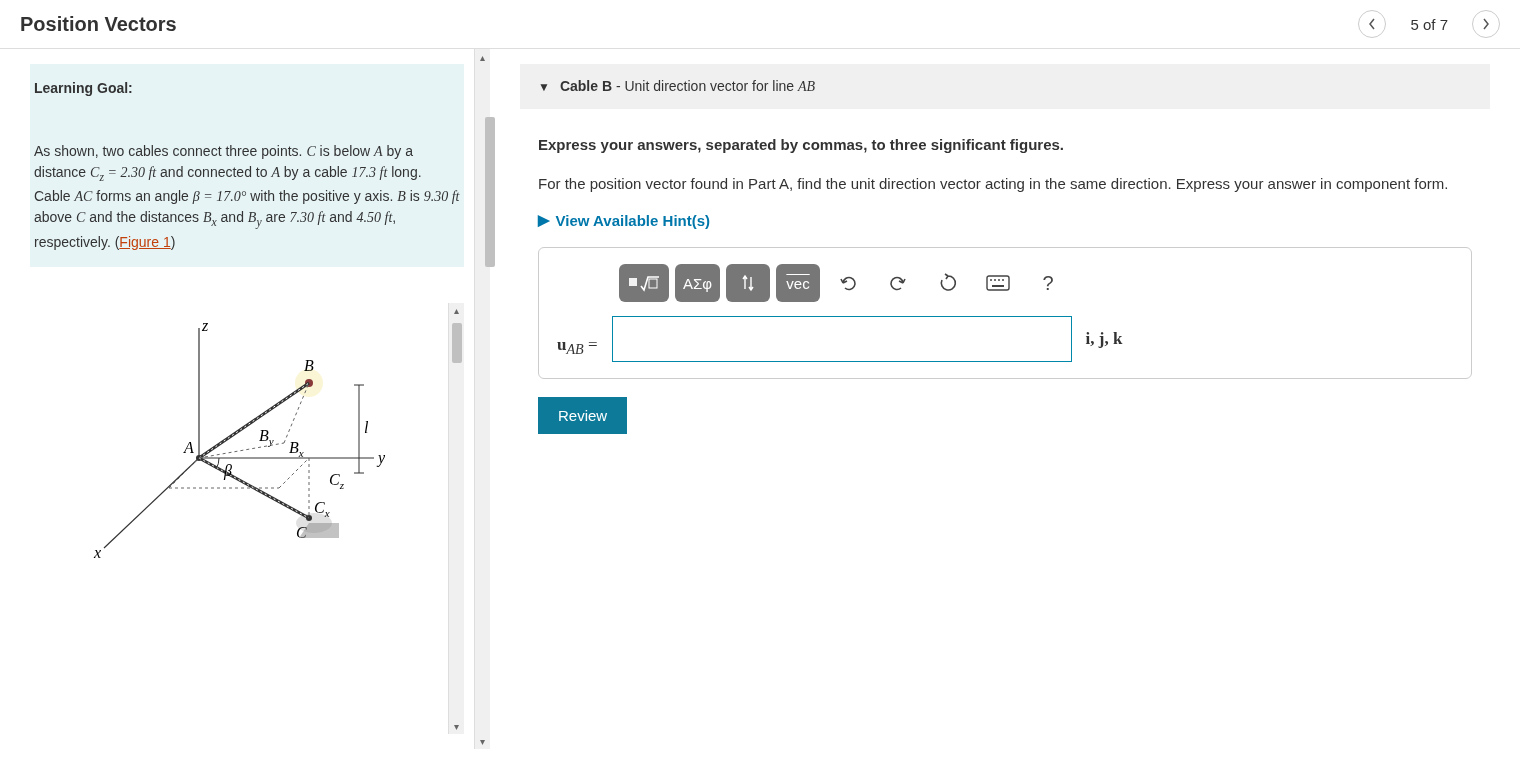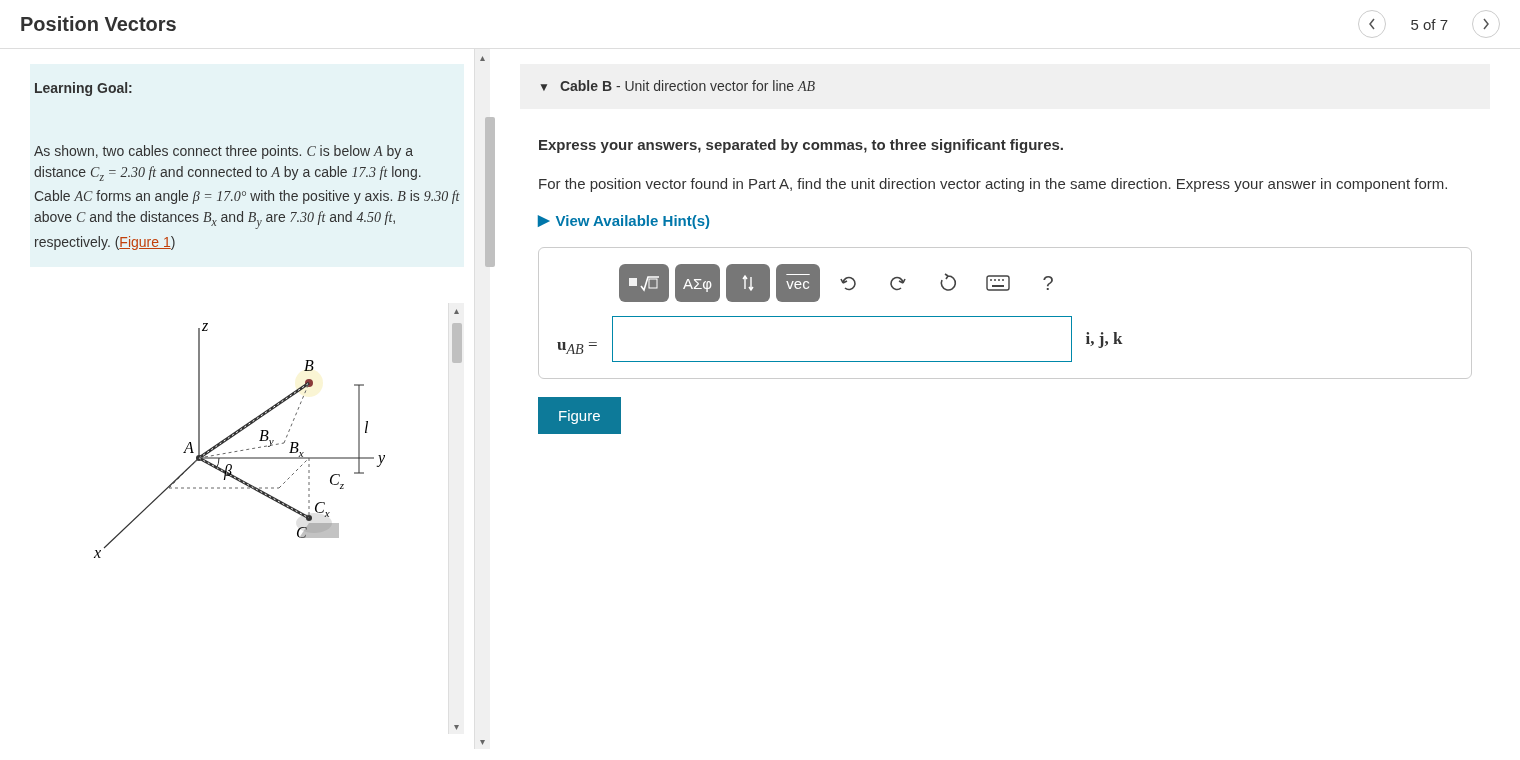--- a/index.html
+++ b/index.html
@@ -211,16 +211,16 @@
         </div>
         <div class="answer-row">
           <span class="answer-label">
             <b><span>u</span></b><sub class="mathvar">AB</sub><span> = </span>
           </span>
           <div class="answer-input"></div>
           <span class="units-label">i, j, k</span>
         </div>
       </div>
 
-      <button class="submit-btn">Figure</button>
+      <button class="submit-btn">Review</button>
     </div>
   </div>
 </div>
 
 </body></html>

